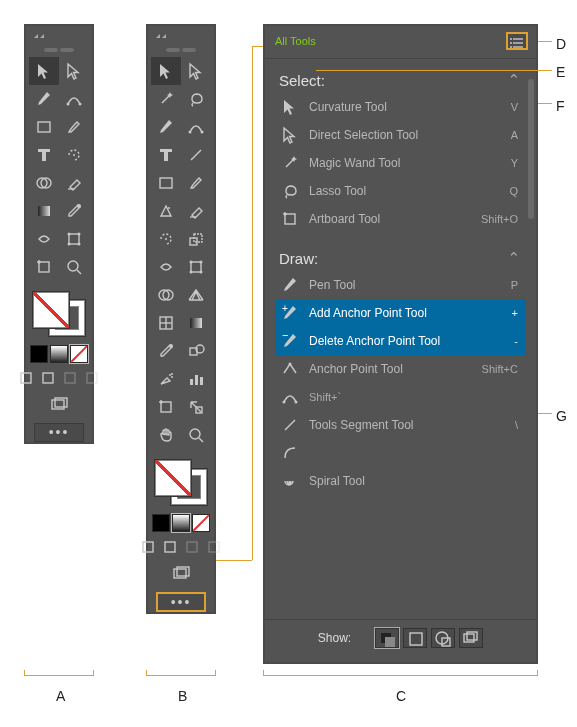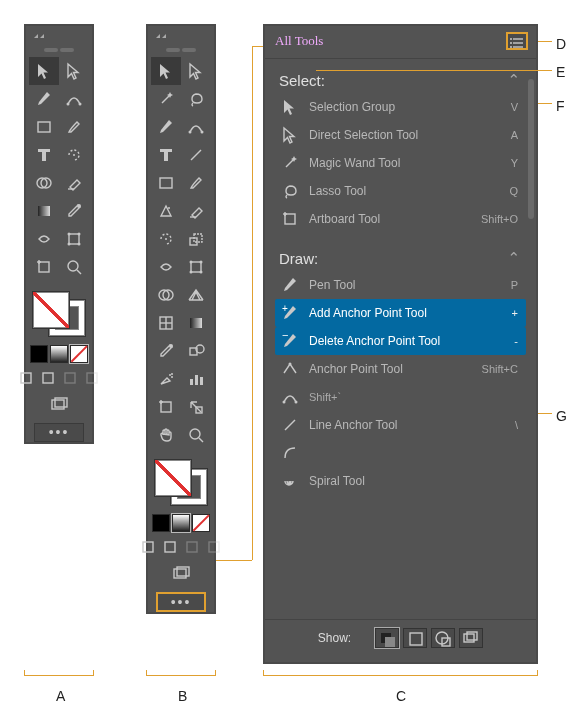--- a/index.html
+++ b/index.html
@@ -104,21 +104,21 @@
     width: 275px;
     display:flex; flex-direction:column;
     color:#d6d6d6;
   }
   .atp-head {
     display:flex; align-items:center; justify-content:space-between;
     padding:6px 8px 8px 10px;
     border-bottom:1px solid #444;
     position:relative;
   }
-  .atp-title { font-size:13px; color:#f0abfc;font-family:Liberation Serif, serif; }
+  .atp-title { font-size:11px; color:#84cc16; }
   .menu-ico {
     width:22px;height:18px; border:2px solid #e0a030;
     display:flex;align-items:center;justify-content:center;
     background:#4a4a4a;
   }
   .atp-body {
     padding: 0 6px 0 6px;
     position:relative;
     height: 560px;
     overflow:hidden;
@@ -699,21 +699,21 @@
         <div class="cat-head">
           <span>Select:</span>
           <span class="chev">⌃</span>
         </div>
         <div class="tool-row">
           <span class="ticon">
             <svg width="18" height="18">
               <use href="#i-selection"></use>
             </svg>
           </span>
-          <span class="tlabel">Selection Group</span>
+          <span class="tlabel">Curvature Tool</span>
           <span class="tkey">V</span>
         </div>
         <div class="tool-row">
           <span class="ticon">
             <svg width="18" height="18">
               <use href="#i-direct-selection"></use>
             </svg>
           </span>
           <span class="tlabel">Direct Selection Tool</span>
           <span class="tkey">A</span>
@@ -794,21 +794,21 @@
             </svg>
           </span>
           <span class="tkey">Shift+`</span>
         </div>
         <div class="tool-row">
           <span class="ticon">
             <svg width="18" height="18">
               <use href="#i-line"></use>
             </svg>
           </span>
-          <span class="tlabel">Line Anchor Tool</span>
+          <span class="tlabel">Tools Segment Tool</span>
           <span class="tkey">\</span>
         </div>
         <div class="tool-row">
           <span class="ticon">
             <svg width="18" height="18">
               <use href="#i-arc"></use>
             </svg>
           </span>
           <span class="tkey"></span>
         </div>

